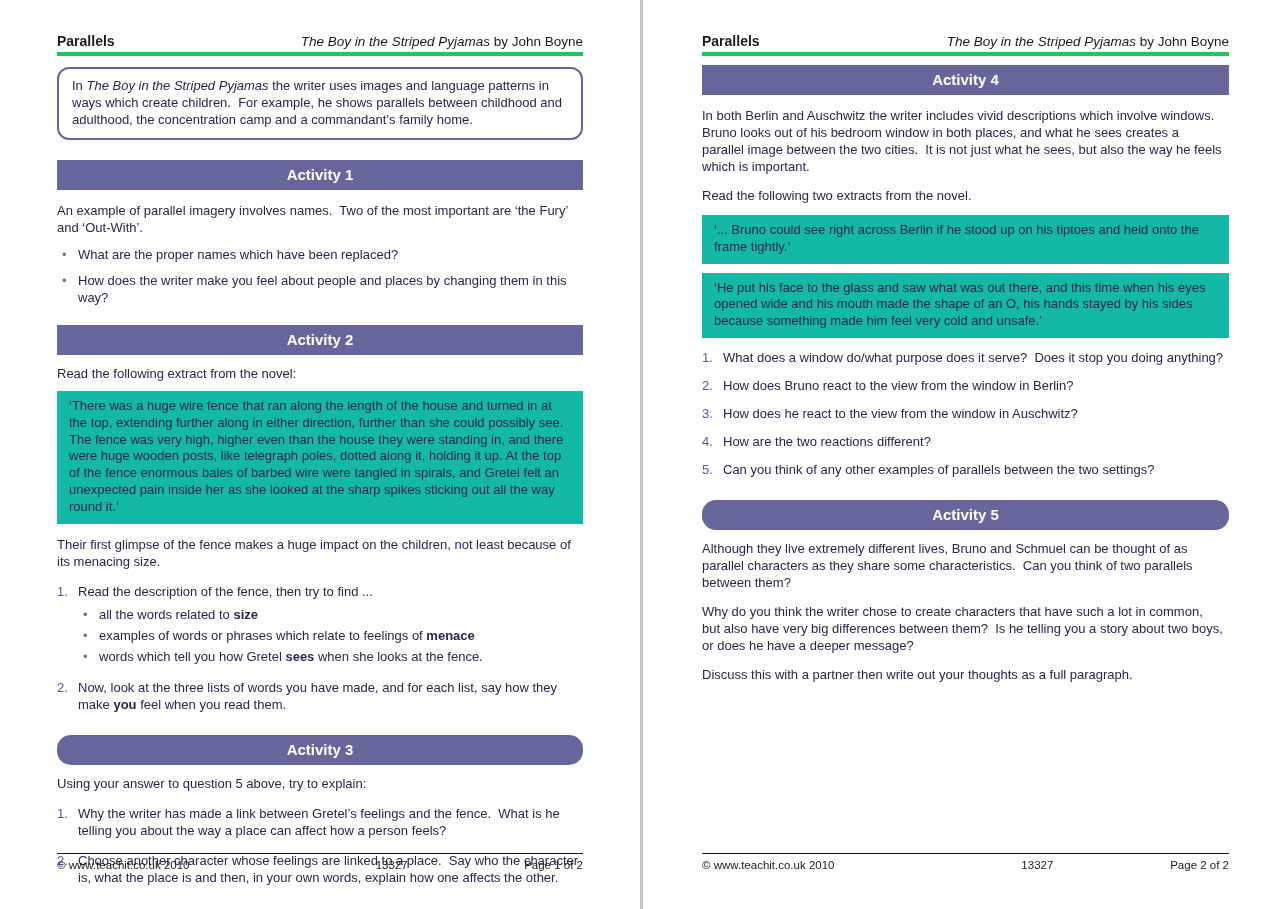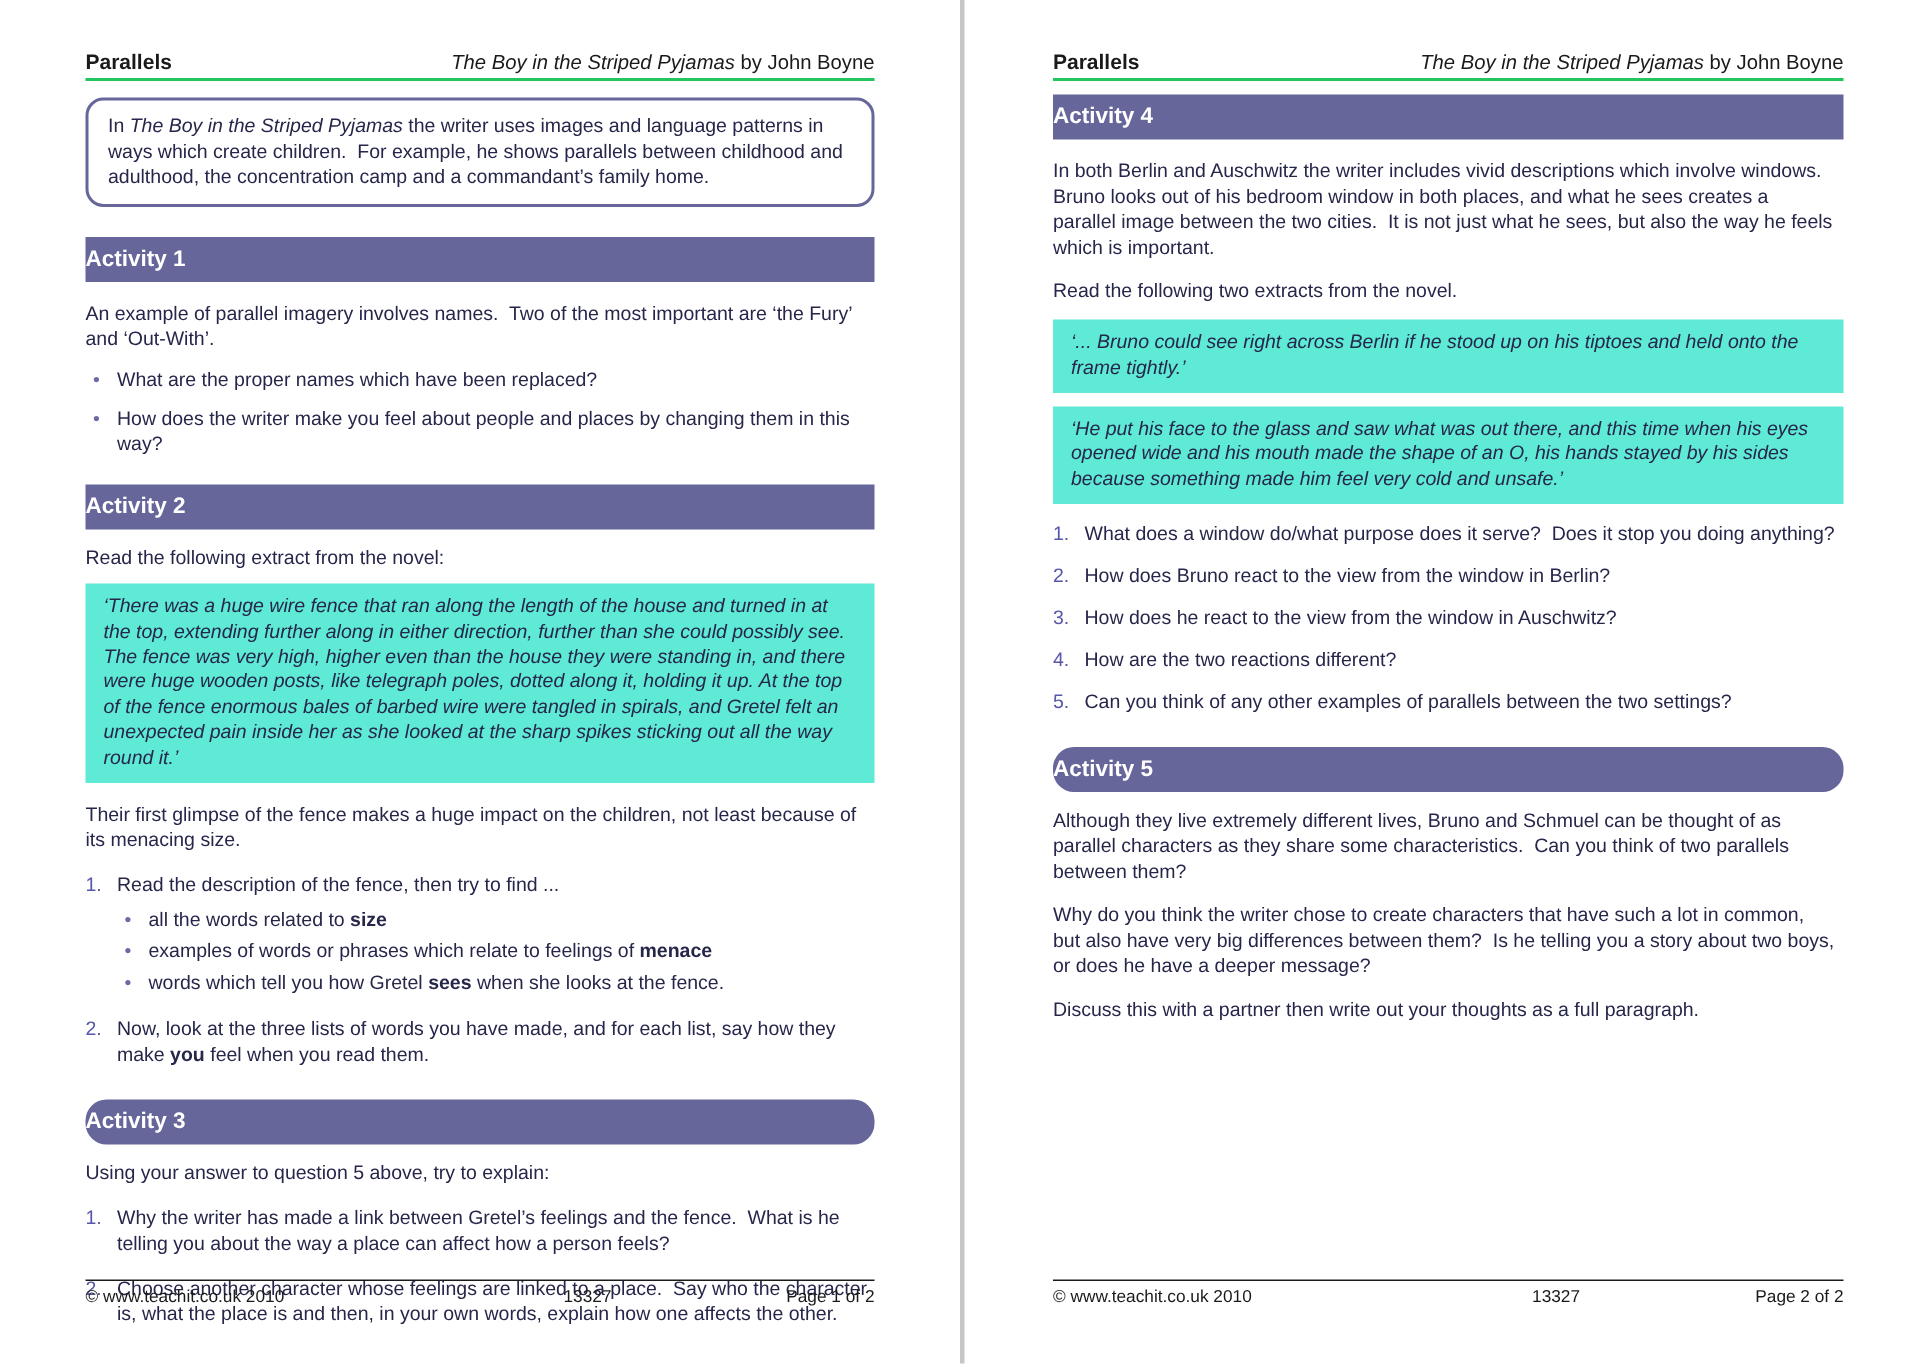--- a/index.html
+++ b/index.html
@@ -7,42 +7,42 @@
     width:1285px;height:909px;background:#ffffff;position:relative;overflow:hidden;
     font-family:"Liberation Sans",sans-serif;color:#26264B;
   }
   .divider{position:absolute;left:640px;top:0;width:3px;height:909px;background:#C6C6C6;}
   .page{position:absolute;top:0;height:909px;}
   .page.p1{left:57px;width:526px;}
   .page.p2{left:702px;width:527px;}
 
   .page-header{
     display:flex;justify-content:space-between;align-items:baseline;
-    margin-top:33px;border-bottom:2px solid #22c55e;padding-bottom:3px;
+    margin-top:33px;border-bottom:4px solid #22c55e;padding-bottom:3px;
   }
   .doc-title{font-weight:bold;font-size:14px;color:#1a1a1a;}
   .book-ref{font-size:13.5px;color:#1a1a1a;}
   .book-ref .it{font-style:italic;}
 
   .intro-box{
     margin-top:11px;border:2px solid #66669B;border-radius:12px;
     padding:8px 13px 10px 13px;font-size:13px;line-height:17px;white-space:pre-wrap;
   }
   .activity-bar{
     background:#66669B;color:#ffffff;font-weight:bold;font-size:15px;
-    text-align:left;height:30px;line-height:30px;
+    text-align:center;height:30px;line-height:30px;
   }
   .mt19{margin-top:19px;} .mt9{margin-top:9px;} .mt20{margin-top:20px;} .mt22{margin-top:22px;border-radius:14px;}
 
   p.body{font-size:13px;line-height:17px;margin:12px 5px 0 0;white-space:pre-wrap;}
   p.lead{margin-top:10px;}
 
   .extract{
-    background:#5eead4;margin-top:9px;padding:7px 12px 8px 12px;
-    font-size:13px;line-height:16.8px;white-space:pre-wrap;font-style:italic;
+    background:#14b8a6;margin-top:9px;padding:7px 12px 8px 12px;
+    font-size:13px;line-height:16.8px;white-space:pre-wrap;
   }
   .extract+.extract{margin-top:9px;}
 
   ul.bullets{list-style:none;margin:10px 0 0 0;padding:0;}
   ul.bullets li{
     position:relative;padding-left:21px;font-size:13px;line-height:17px;
     margin-top:9px;white-space:pre-wrap;
   }
   ul.bullets li::before{
     content:"•";position:absolute;left:5px;top:0;color:#6A6AA4;

